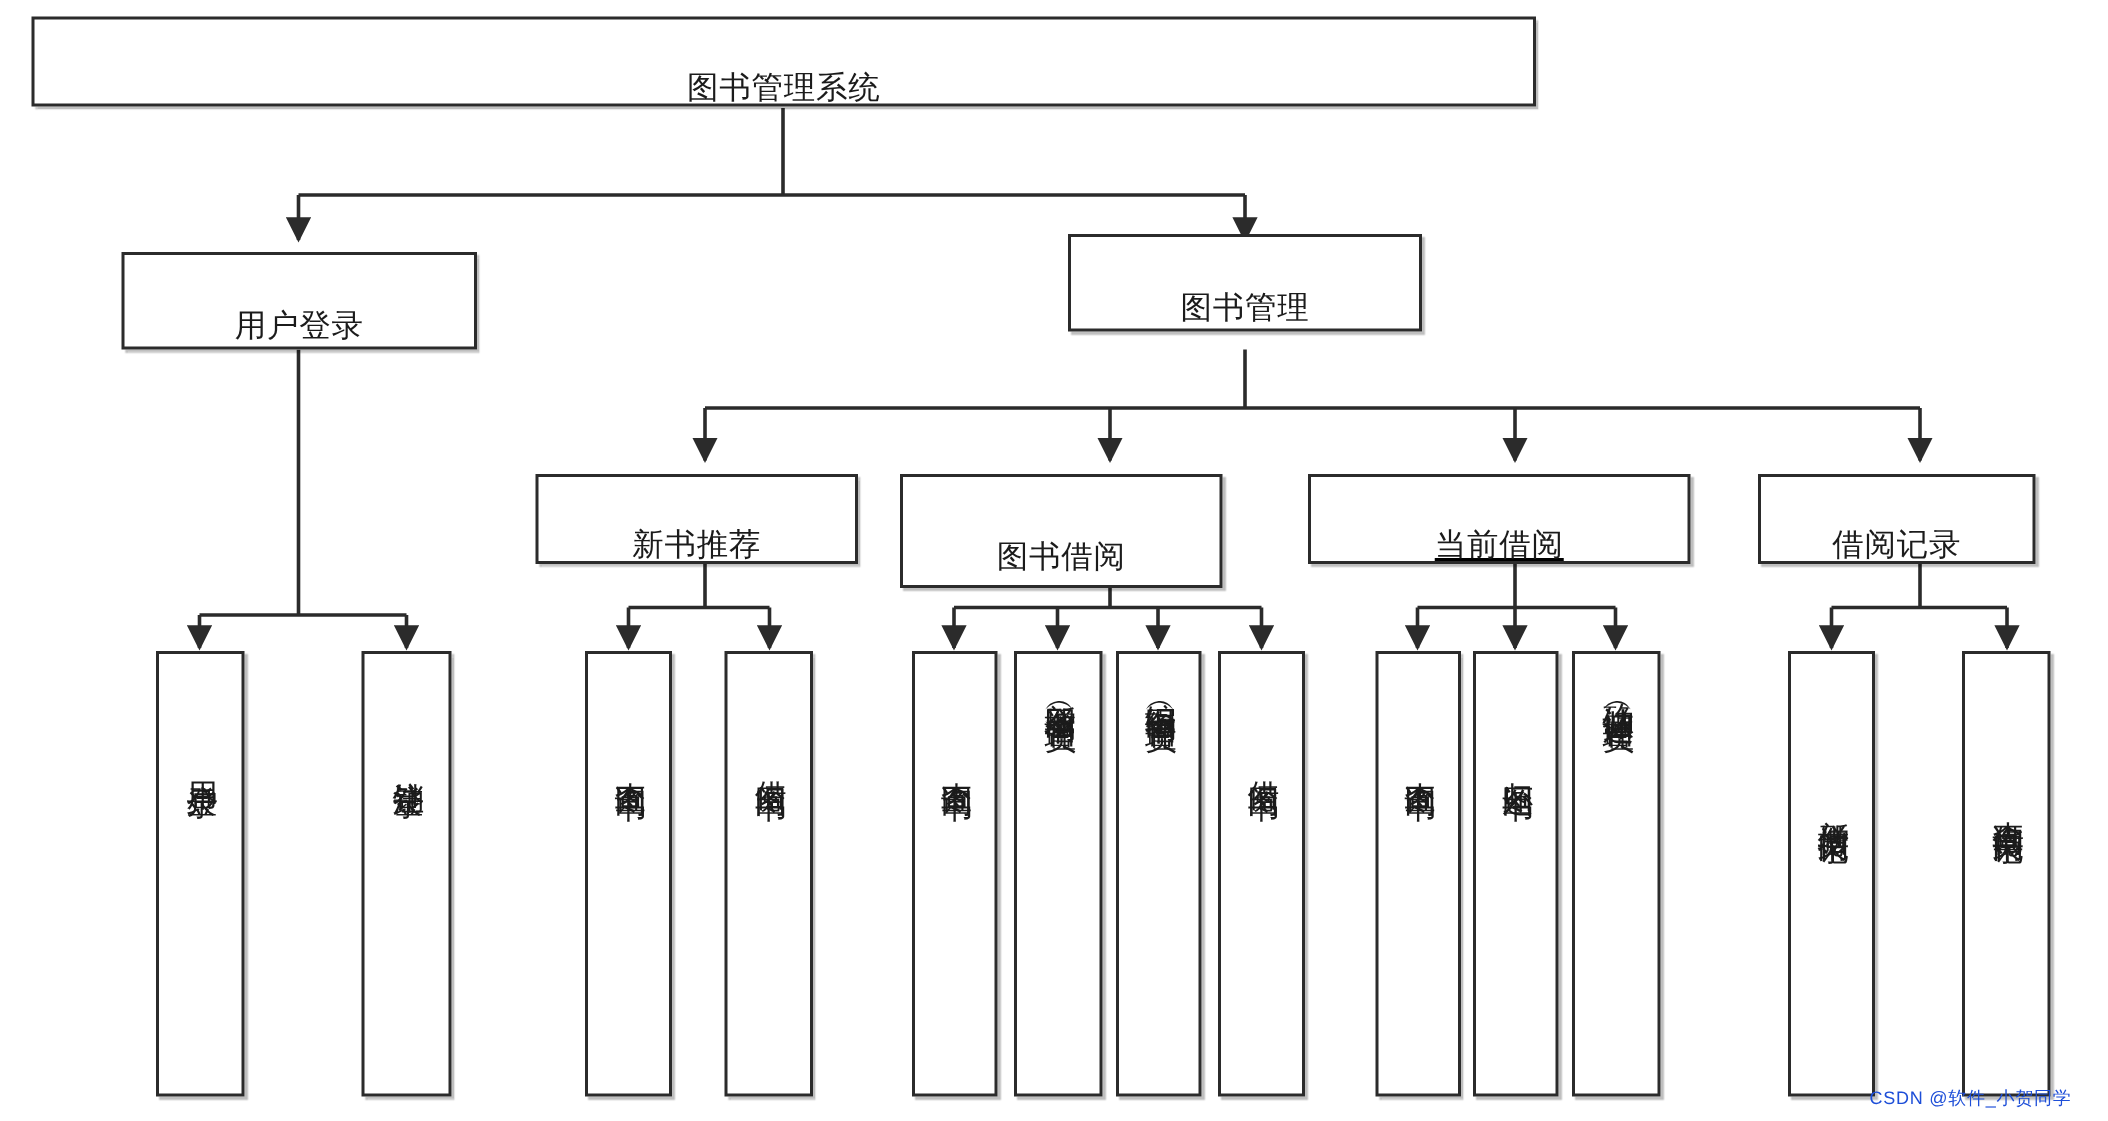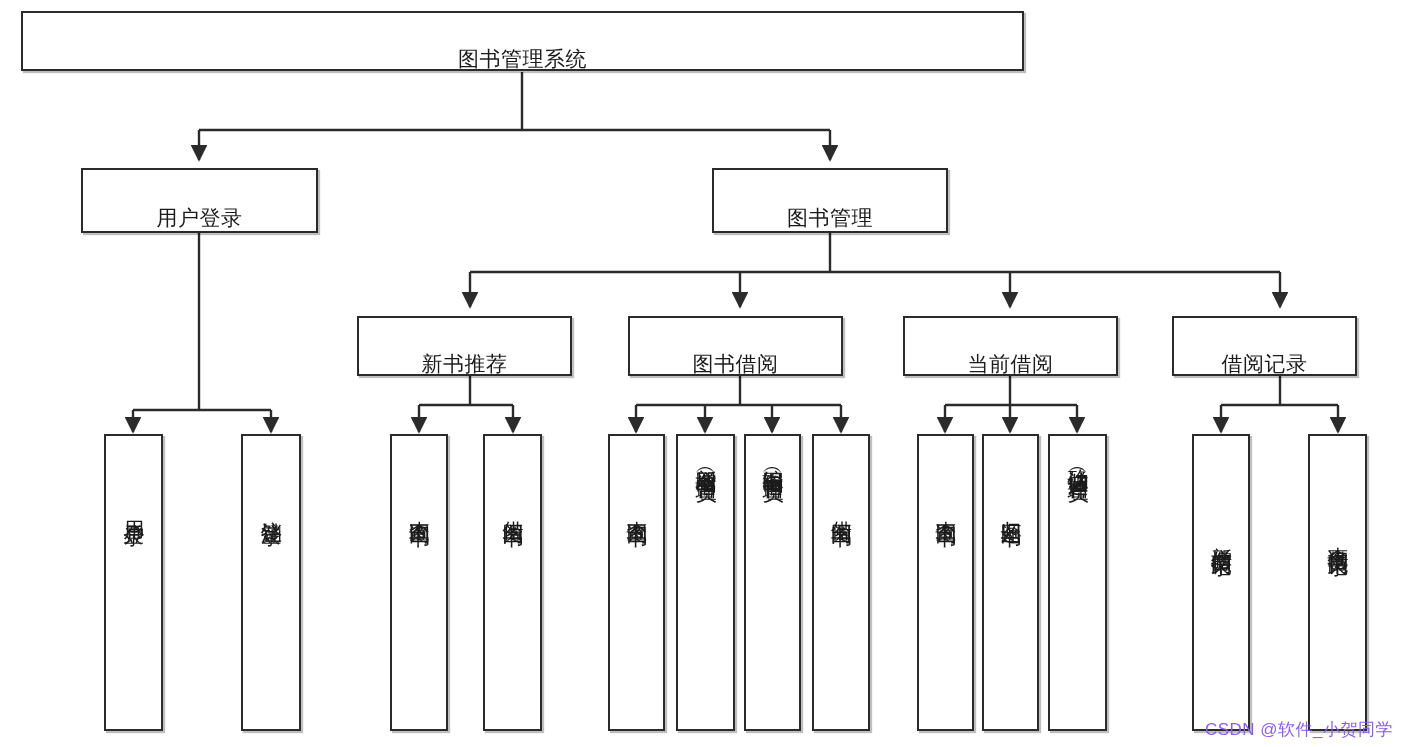--- a/index.html
+++ b/index.html
@@ -58,24 +58,24 @@
     letter-spacing: 2px;
   }
   .node.vertical.mid .label {
     padding-top: 52px;
   }
   .node.vertical.lowmid .label {
     padding-top: 78px;
   }
   .watermark {
     position: absolute;
-    right: 12px;
+    right: 24px;
     bottom: 6px;
-    font-size: 17px;
-    color: #8b5cf6;
+    font-size: 12px;
+    color: #1d4ed8;
     letter-spacing: 0.5px;
     white-space: nowrap;
   }
 </style>
 </head>
 <body>
 
 <div id="canvas">
 
   <svg class="edges" viewBox="0 0 1405 747" xmlns="http://www.w3.org/2000/svg">
@@ -128,31 +128,31 @@
     </g>
   </svg>
 
   <div class="node horizontal" style="left:21px; top:11px; width:1003px; height:60px;">
     <span class="label">图书管理系统</span>
   </div>
 
   <div class="node horizontal" style="left:81px; top:168px; width:237px; height:65px;">
     <span class="label">用户登录</span>
   </div>
-  <div class="node horizontal" style="left:712px; top:168px; width:236px; height:65px;">
+  <div class="node horizontal" style="left:712px; top:156px; width:236px; height:65px;">
     <span class="label">图书管理</span>
   </div>
 
   <div class="node horizontal" style="left:357px; top:316px; width:215px; height:60px;">
     <span class="label">新书推荐</span>
   </div>
-  <div class="node horizontal" style="left:628px; top:316px; width:215px; height:60px;">
+  <div class="node horizontal" style="left:600px; top:316px; width:215px; height:76px;">
     <span class="label">图书借阅</span>
   </div>
-  <div class="node horizontal" style="left:903px; top:316px; width:215px; height:60px;">
+  <div class="node horizontal" style="left:872px; top:316px; width:255px; height:60px;text-decoration:underline;">
     <span class="label">当前借阅</span>
   </div>
   <div class="node horizontal" style="left:1172px; top:316px; width:185px; height:60px;">
     <span class="label">借阅记录</span>
   </div>
 
   <div class="node vertical mid" style="left:104px; top:434px; width:59px; height:297px;">
     <span class="label">用户登录</span>
   </div>
   <div class="node vertical mid" style="left:241px; top:434px; width:60px; height:297px;">

